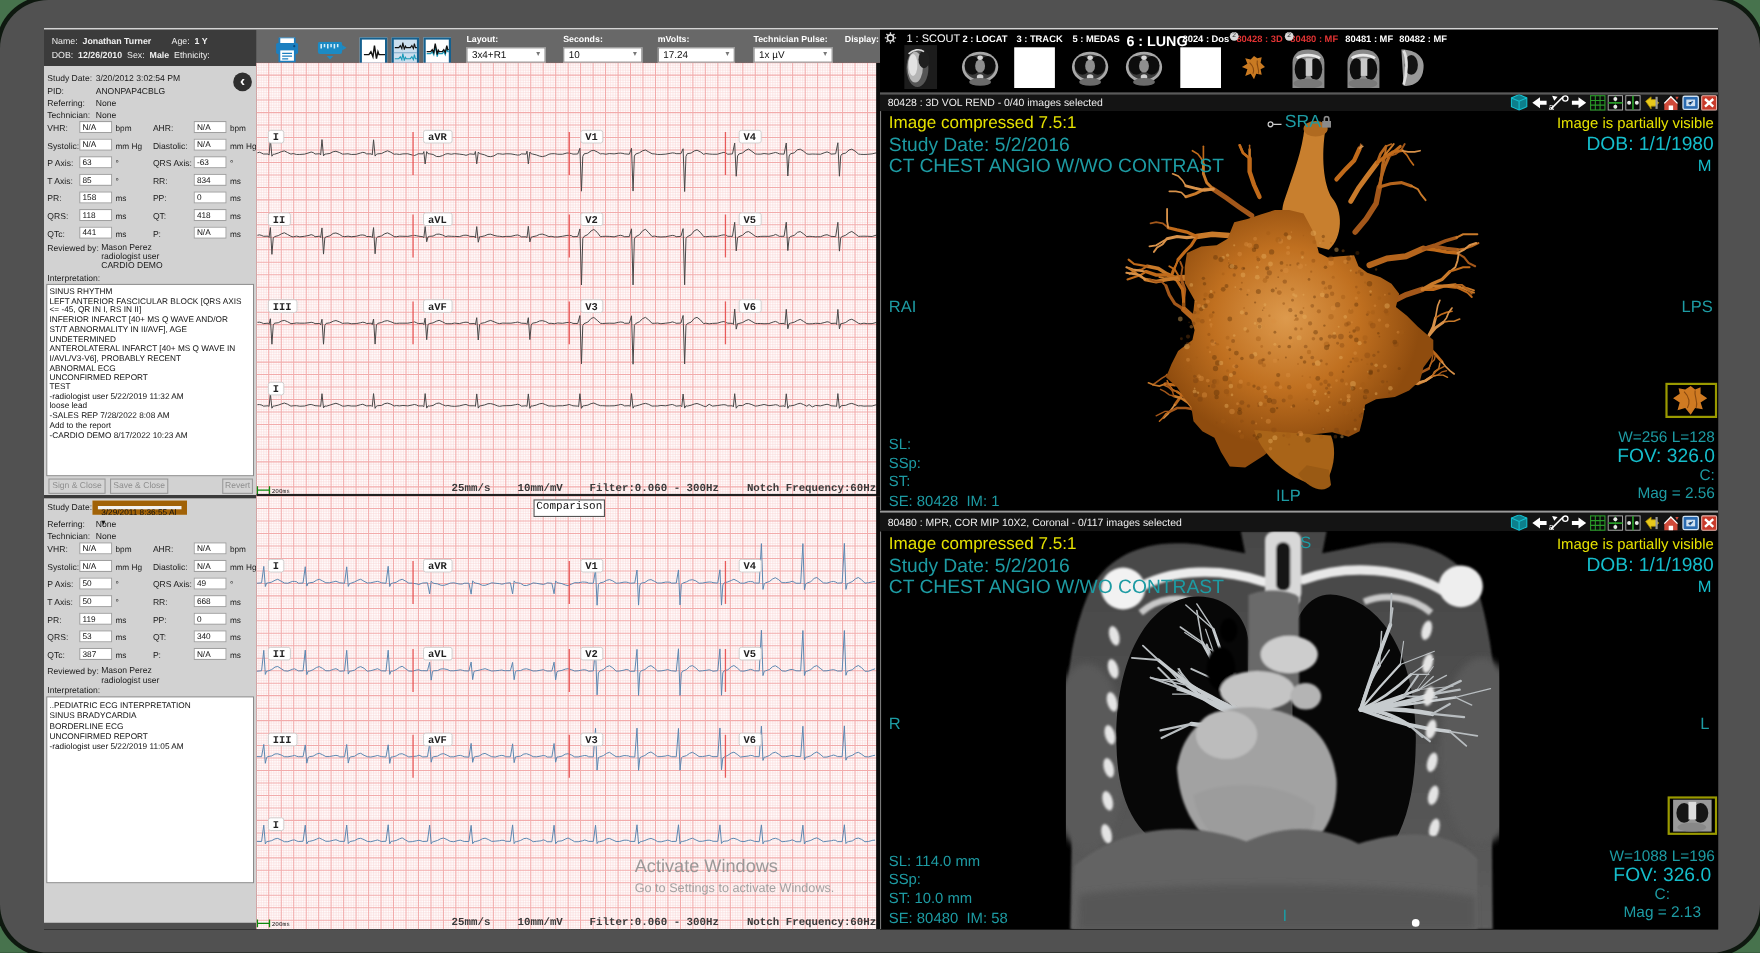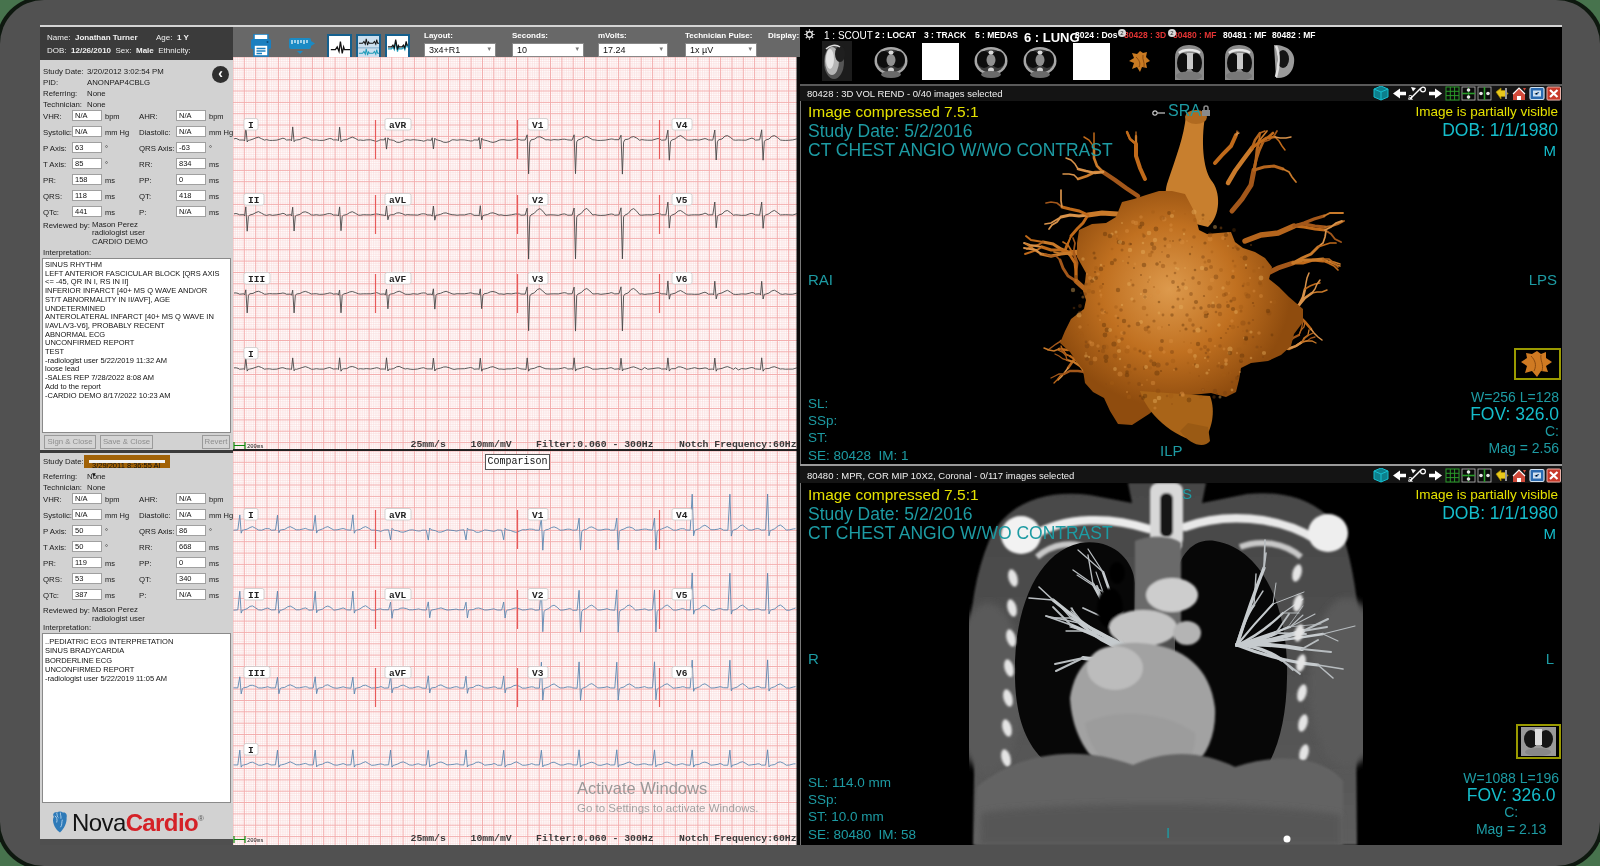--- a/index.html
+++ b/index.html
@@ -108,21 +108,21 @@
       <div class="s" style="left:3px;top:484px;color:#1a1a1a">Systolic:</div>
       <div class="s" style="left:32px;top:482px;width:30px;height:11px;background:#fff;border:1px solid #a0a0a0;font-size:7.5px;color:#111;padding-left:2px;line-height:10px">N/A</div>
       <div class="s" style="left:65px;top:484px;font-size:7.5px;color:#1a1a1a;white-space:nowrap">mm Hg</div>
       <div class="s" style="left:99px;top:484px;color:#1a1a1a">Diastolic:</div>
       <div class="s" style="left:136px;top:482px;width:30px;height:11px;background:#fff;border:1px solid #a0a0a0;font-size:7.5px;color:#111;padding-left:2px;line-height:10px">N/A</div>
       <div class="s" style="left:169px;top:484px;font-size:7.5px;color:#1a1a1a;white-space:nowrap">mm Hg</div>
       <div class="s" style="left:3px;top:500px;color:#1a1a1a">P Axis:</div>
       <div class="s" style="left:32px;top:498px;width:30px;height:11px;background:#fff;border:1px solid #a0a0a0;font-size:7.5px;color:#111;padding-left:2px;line-height:10px">50</div>
       <div class="s" style="left:65px;top:500px;font-size:7.5px;color:#1a1a1a;white-space:nowrap">°</div>
       <div class="s" style="left:99px;top:500px;color:#1a1a1a">QRS Axis:</div>
-      <div class="s" style="left:136px;top:498px;width:30px;height:11px;background:#fff;border:1px solid #a0a0a0;font-size:7.5px;color:#111;padding-left:2px;line-height:10px">86</div>
+      <div class="s" style="left:136px;top:498px;width:30px;height:11px;background:#fff;border:1px solid #a0a0a0;font-size:7.5px;color:#111;padding-left:2px;line-height:10px">49</div>
       <div class="s" style="left:169px;top:500px;font-size:7.5px;color:#1a1a1a;white-space:nowrap">°</div>
       <div class="s" style="left:3px;top:516px;color:#1a1a1a">T Axis:</div>
       <div class="s" style="left:32px;top:514px;width:30px;height:11px;background:#fff;border:1px solid #a0a0a0;font-size:7.5px;color:#111;padding-left:2px;line-height:10px">50</div>
       <div class="s" style="left:65px;top:516px;font-size:7.5px;color:#1a1a1a;white-space:nowrap">°</div>
       <div class="s" style="left:99px;top:516px;color:#1a1a1a">RR:</div>
       <div class="s" style="left:136px;top:514px;width:30px;height:11px;background:#fff;border:1px solid #a0a0a0;font-size:7.5px;color:#111;padding-left:2px;line-height:10px">668</div>
       <div class="s" style="left:169px;top:516px;font-size:7.5px;color:#1a1a1a;white-space:nowrap">ms</div>
       <div class="s" style="left:3px;top:532px;color:#1a1a1a">PR:</div>
       <div class="s" style="left:32px;top:530px;width:30px;height:11px;background:#fff;border:1px solid #a0a0a0;font-size:7.5px;color:#111;padding-left:2px;line-height:10px">119</div>
       <div class="s" style="left:65px;top:532px;font-size:7.5px;color:#1a1a1a;white-space:nowrap">ms</div>
@@ -142,27 +142,20 @@
       <div class="s" style="left:136px;top:562px;width:30px;height:11px;background:#fff;border:1px solid #a0a0a0;font-size:7.5px;color:#111;padding-left:2px;line-height:10px">N/A</div>
       <div class="s" style="left:169px;top:564px;font-size:7.5px;color:#1a1a1a;white-space:nowrap">ms</div>
       <div class="s" style="left:3px;top:579px;color:#1a1a1a">Reviewed by:</div>
       <div class="s" style="left:52px;top:579px;color:#1a1a1a;line-height:8.6px">Mason Perez<br>radiologist user</div>
       <div class="s" style="left:3px;top:596px;color:#1a1a1a">Interpretation:</div>
       <div class="s" style="left:2px;top:606px;width:189px;height:170px;background:#fff;border:1px solid #8a8a8a;font-size:7.5px;line-height:9.3px;color:#111;padding:3px 1px 0 2px;white-space:pre-wrap">..PEDIATRIC ECG INTERPRETATION
 SINUS BRADYCARDIA
 BORDERLINE ECG
 UNCONFIRMED REPORT
 -radiologist user 5/22/2019 11:05 AM</div>
-      <div class="s" style="left:0;top:778px;width:193px;height:36px;background:#d2d2d2">
-        <svg class="s" style="left:11px;top:6px" width="17" height="23" viewBox="0 0 18 24">
-<path d="M3 6 C1 3 4 0.5 6.5 1.5 C8 0 11 0 12.5 1.5 C15.5 0.5 17.5 3.5 16.5 7 C17 12 14 19 9.5 22.5 C5 20 1.5 13 2.2 8 Z" fill="#2e7ab8"></path>
-<path d="M6 2 C7 4 6 6 8 7 M10 1.5 C9.5 4 11 5 10.5 8 M4 5 C6 6 7 9 6 12 M12 9 C11 12 12 15 10 17" stroke="#bcd8ee" stroke-width="0.9" fill="none"></path>
-</svg>
-        <div class="s" style="left:32px;top:4px;font-size:24px;letter-spacing:-0.6px;color:#141414">Nova<b style="color:#d52127">Cardio</b><span style="font-size:8px;vertical-align:10px;color:#555">®</span></div>
-      </div>
     </div>
     <div class="s" style="left:0;top:814px;width:193px;height:6px;background:#4f4f4f"></div>
 <div class="s" style="left:193px;top:2px;width:567px;height:30px;background:#686868">
       <svg class="s" style="left:17px;top:7px" width="22" height="23" viewBox="0 0 22 23">
 <rect x="4" y="0" width="14" height="7" fill="#fff" stroke="#1b7fc0" stroke-width="1.6"></rect>
 <rect x="1" y="5" width="20" height="10" rx="1.5" fill="#1b7fc0"></rect>
 <circle cx="17.5" cy="8" r="1" fill="#0a4a78"></circle>
 <rect x="4" y="11" width="14" height="11" fill="#fff" stroke="#1b7fc0" stroke-width="1.6"></rect>
 <path d="M6.5 14.5 H15.5 M6.5 17 H15.5 M6.5 19.5 H12" stroke="#1b7fc0" stroke-width="1.3"></path>
 </svg>

